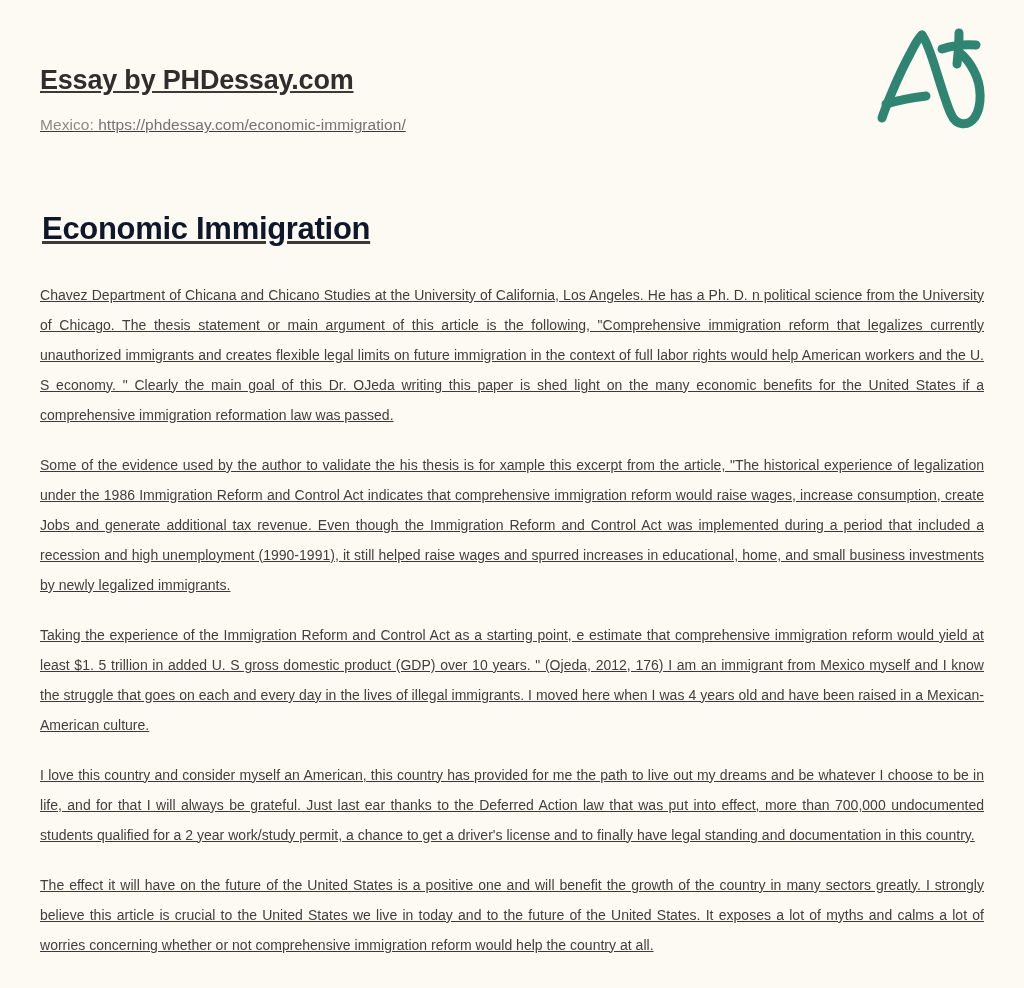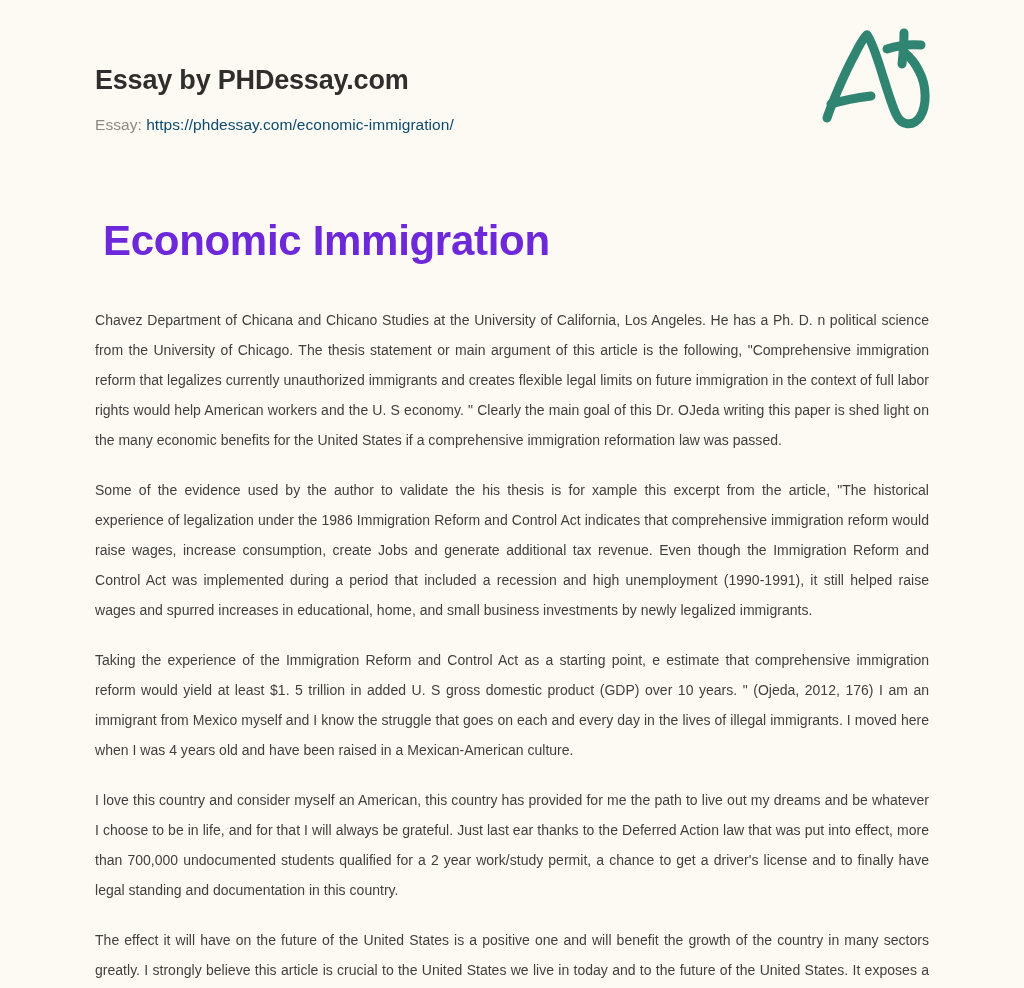--- a/index.html
+++ b/index.html
@@ -14,21 +14,22 @@
     font-family: "Liberation Sans", sans-serif;
     color: #3b3a38;
     overflow: hidden;
   }
 
   .page {
     position: relative;
     width: 1024px;
     height: 988px;
     box-sizing: border-box;
-    padding: 0 95px;
+    padding: 0 40px;
+    text-decoration: underline;
   }
 
   
   .header {
     position: relative;
     padding-top: 64px;
   }
 
   .brand-line {
     font-size: 27px;
@@ -41,42 +42,42 @@
 
   .source-line {
     margin: 19px 0 0 0;
     font-size: 15.5px;
     color: #8d8a84;
     line-height: 1.3;
     letter-spacing: 0.05px;
   }
 
   .source-link {
-    color: #0c4a6e;
+    color: #737373;
     text-decoration: none;
   }
 
   
   .logo {
     position: absolute;
     top: 14px;
     right: -22px;
     width: 160px;
     height: 120px;
     pointer-events: none;
   }
 
   
   .doc-title {
-    margin: 8px;
+    margin: 2px;
     padding-top: 72px;
-    font-size: 42px;
+    font-size: 31px;
     font-weight: bold;
     letter-spacing: -0.3px;
-    color: #6d28d9;
+    color: #0f172a;
     line-height: 1.2;
   }
 
   
   .body-copy {
     padding-top: 31px;
   }
 
   .body-copy p {
     margin: 0 0 20px 0;
@@ -95,21 +96,21 @@
 </head>
 <body>
 
 <div class="page">
 
   <div class="header">
 
     <div class="brand-line">Essay by PHDessay.com</div>
 
     <div class="source-line">
-      <span>Essay:</span>
+      <span>Mexico:</span>
       <a class="source-link" href="#">https://phdessay.com/economic-immigration/</a>
     </div>
 
     <div class="logo">
       <svg viewBox="0 0 160 120" width="160" height="120" aria-hidden="true">
         <g fill="none" stroke="#2f8571" stroke-linecap="round" stroke-linejoin="round">
 
           <path d="M36 104 C40 92 52 62 64 40 C69 30 73 23 76 21" stroke-width="9"></path>
 
           <path d="M76 21 C80 26 85 40 90 56 C96 75 101 92 105 100

